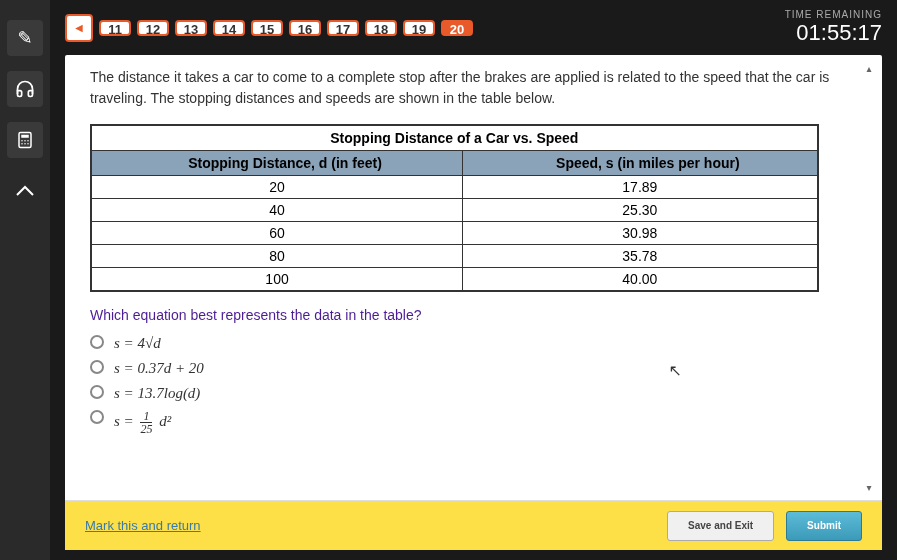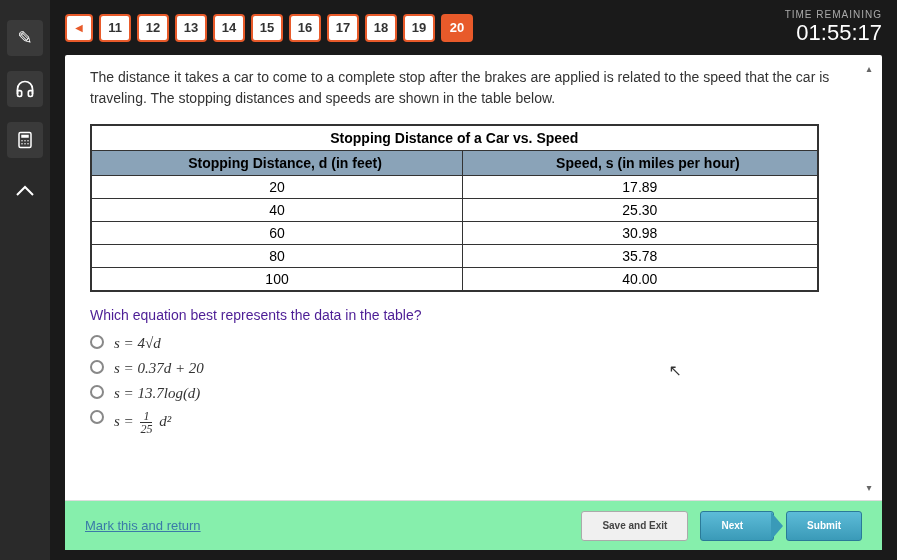--- a/index.html
+++ b/index.html
@@ -53,21 +53,21 @@
       border-radius: 4px;
       color: #e85a2a;
       cursor: pointer;
       display: flex;
       align-items: center;
       justify-content: center;
       font-weight: bold;
     }
     .q-btn {
       width: 32px;
-      height: 28px;
+      height: 16px;
       background: #fff;
       border: 2px solid #e85a2a;
       border-radius: 4px;
       color: #333;
       cursor: pointer;
       font-weight: bold;
       font-size: 13px;
     }
     .q-btn.active {
       background: #e85a2a;
@@ -155,21 +155,21 @@
     .scroll-arrow-up { top: 4px; }
     .scroll-arrow-down { bottom: 4px; }
     
     .bottom-bar {
       height: 50px;
       border-top: 1px solid #ddd;
       display: flex;
       align-items: center;
       padding: 0 20px;
       justify-content: space-between;
-      background: #86efac;
+      background: #fde047;
     }
     .mark-link { color: #3a7aa8; text-decoration: underline; font-size: 13px; cursor: pointer; }
     .action-buttons { display: flex; gap: 12px; }
     .btn {
       height: 30px;
       padding: 0 20px;
       border-radius: 3px;
       border: 1px solid #aaa;
       cursor: pointer;
       font-size: 10px;
@@ -325,17 +325,16 @@
     </div>
 
     <div class="scroll-arrow-down">▾</div>
     <div class="cursor-icon">↖</div>
   </div>
 
   <div class="bottom-bar">
     <a class="mark-link">Mark this and return</a>
     <div class="action-buttons">
       <button class="btn btn-save">Save and Exit</button>
-      <button class="btn btn-next">Next</button>
       <button class="btn btn-submit">Submit</button>
     </div>
   </div>
 </div>
 
 </body></html>

